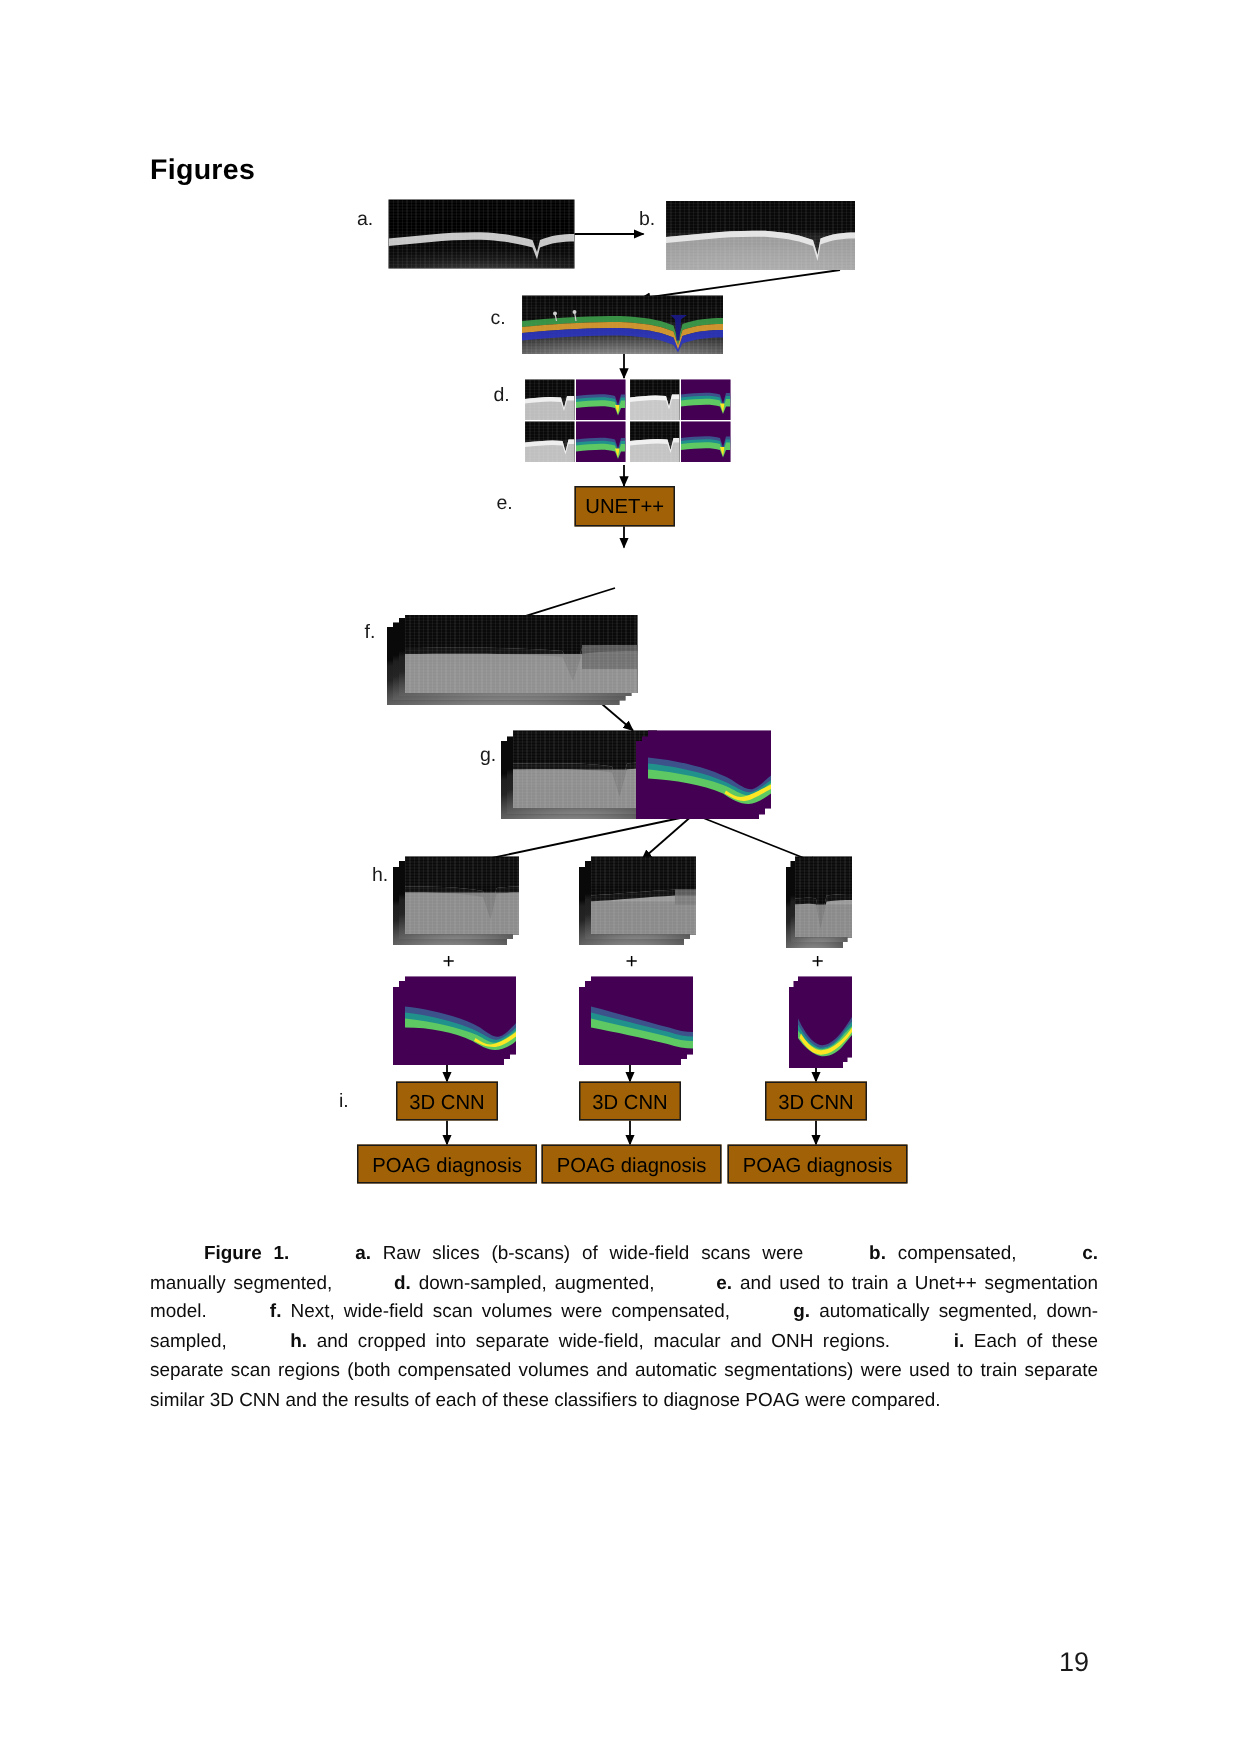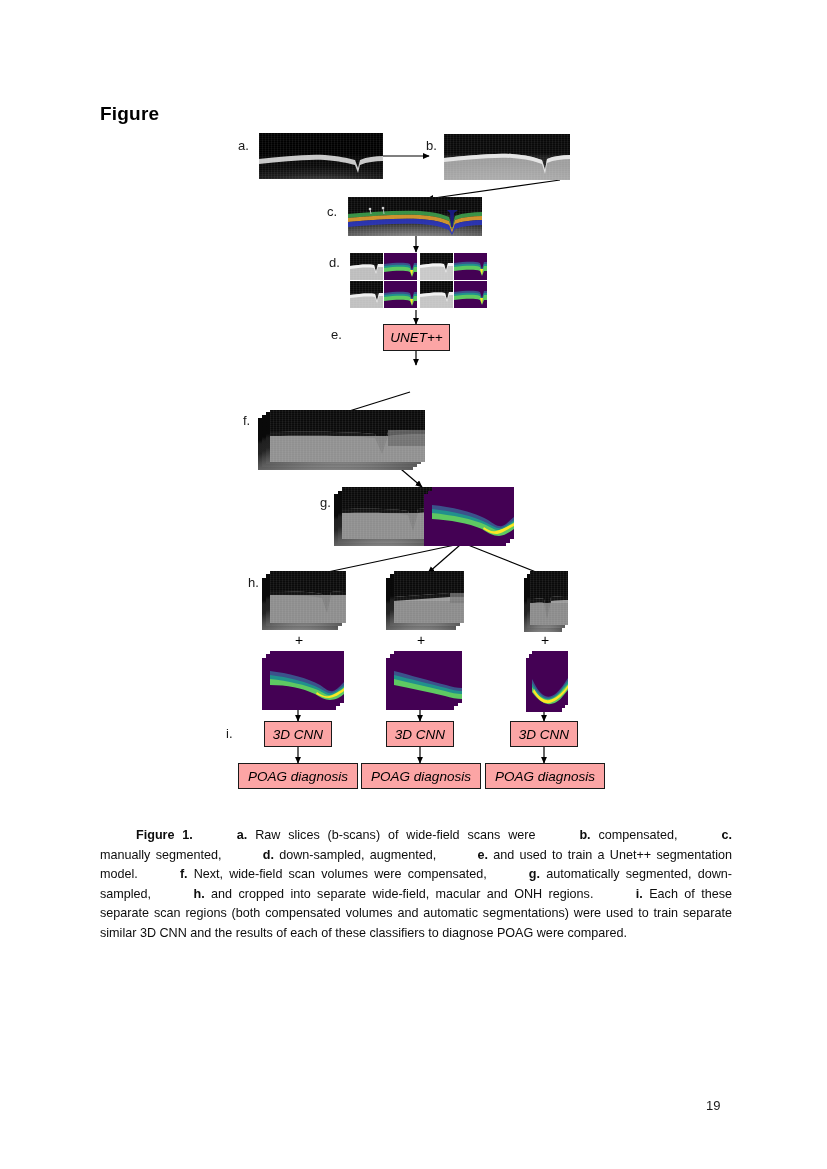--- a/index.html
+++ b/index.html
@@ -88,29 +88,28 @@
   .stack { position: absolute; }
   .stack > .sheet {
     position: absolute;
     overflow: hidden;
   }
 
   
   .box {
     position: absolute;
     border: 1.4px solid #1a1a1a;
-    background: #fca5a5;
+    background: #a16207;
     display: flex;
     align-items: center;
     justify-content: center;
     font-size: 13.5px;
     color: #000;
     box-sizing: border-box;
     white-space: nowrap;
-    font-style: italic;
   }
 
   
   .arrow-svg {
     position: absolute;
     left: 0; top: 0;
     width: 827px;
     height: 820px;
     pointer-events: none;
     overflow: visible;
@@ -132,30 +131,30 @@
     line-height: 1.55;
     text-align: justify;
     color: #0d0d0d;
   }
   .caption b { font-weight: bold; padding-left: 36px; }
 
   .page-number {
     position: absolute;
     left: 706px;
     top: 1098px;
-    font-size: 13px;
+    font-size: 18px;
     color: #1a1a1a;
   }
 </style>
 </head>
 <body>
 
 <div class="page">
 
-  <div class="heading">Figure</div>
+  <div class="heading">Figures</div>
 
   <div class="figure">
 
     <svg class="arrow-svg" viewBox="0 0 827 820">
       <defs>
         <marker id="ah" markerWidth="7" markerHeight="7" refX="5.4" refY="2.6" orient="auto">
           <path d="M0,0 L6,2.6 L0,5.2 z" fill="#000"></path>
         </marker>
       </defs>
 

